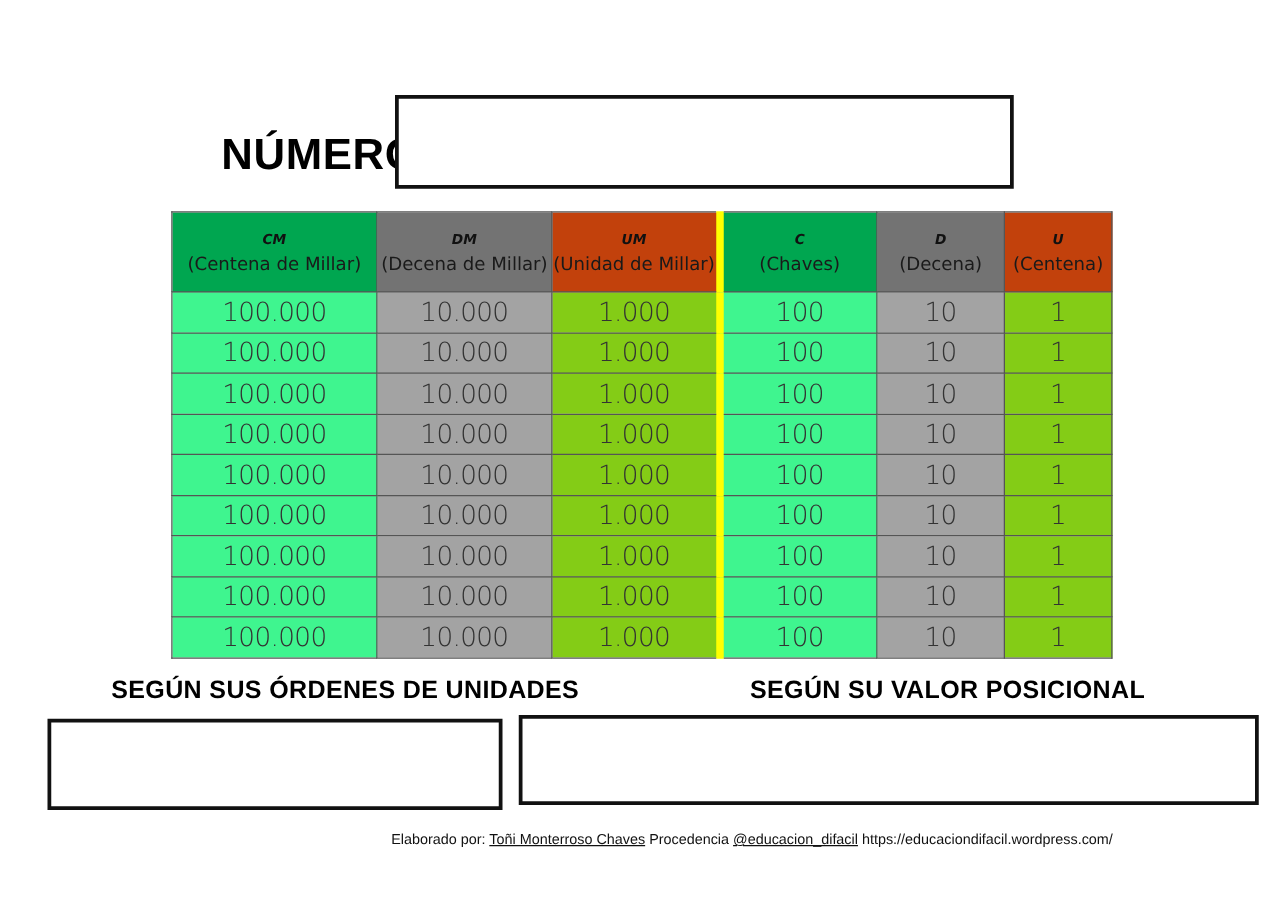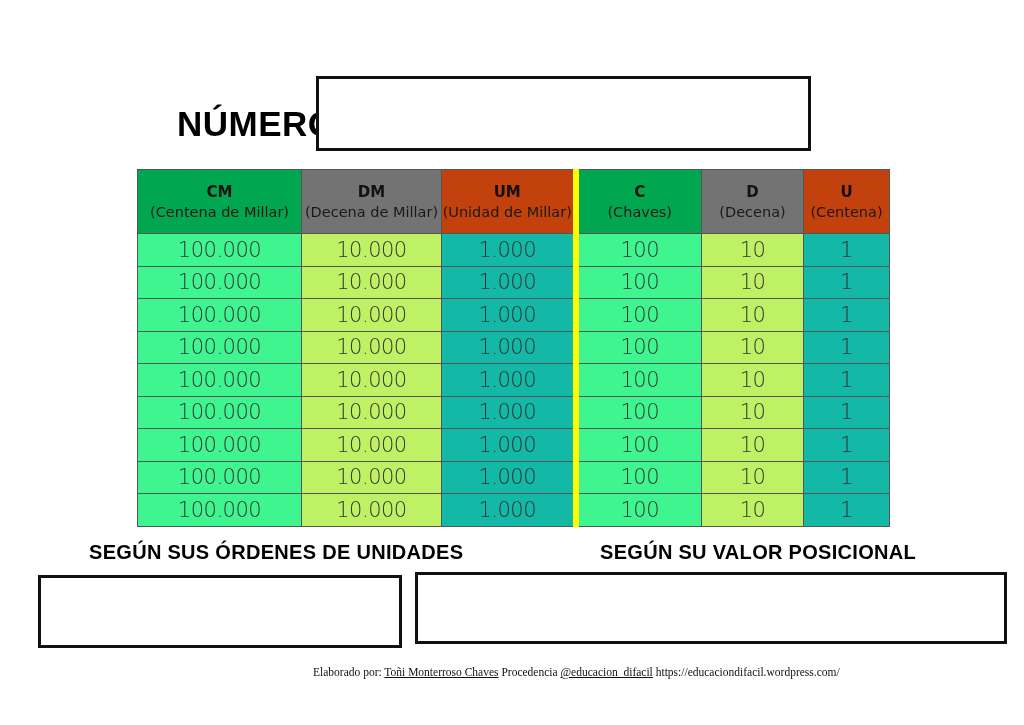--- a/index.html
+++ b/index.html
@@ -10,34 +10,34 @@
                   font-family:"Liberation Sans", sans-serif; letter-spacing:0.5px; }
   .numero-box { position:absolute; left:316px; top:76px; width:489px; height:69px;
                 border:3px solid #111; background:#fff; }
 
   table.place { position:absolute; left:137px; top:169px; border-collapse:collapse;
                 table-layout:fixed; }
   table.place th, table.place td { padding:0; text-align:center; border:1px solid #555;
                 font-family:"DejaVu Sans", sans-serif; }
   table.place th { height:63px; font-weight:normal; font-size:14.5px; line-height:20px;
                    color:#1a1a1a; vertical-align:middle; }
-  table.place th .abbr { display:block; font-weight:bold; font-size:15px; color:#111; }
+  table.place th .abbr { display:block; font-weight:bold; font-size:11px; color:#111;font-style:italic; }
   table.place td { height:31.5px; font-size:21px; font-weight:200; color:#333;
                    letter-spacing:-0.5px;margin-top:40px; }
 
   .hg { background:#00a650; } .hr { background:#737373; } .hb { background:#c2410c; }
-  .cg { background:#3ff58f; } .cr { background:#bef264; } .cb { background:#14b8a6; }
+  .cg { background:#3ff58f; } .cr { background:#a3a3a3; } .cb { background:#84cc16; }
   .sep { border-left:6px solid #ffff00 !important; }
 
   .sec-label { position:absolute; font-family:"Liberation Sans", sans-serif; font-weight:bold;
                font-size:20px; letter-spacing:0.3px; }
   .box { position:absolute; border:3px solid #111; background:#fff; }
 
   .footer { position:absolute; left:313px; top:666px; font-size:11.5px;
-            font-family:Liberation Serif, serif; color:#111; white-space:nowrap; }
+            font-family:Liberation Sans, sans-serif; color:#111; white-space:nowrap; }
   .footer .u { text-decoration:underline; }
 </style>
 </head>
 <body>
 
 <div class="numero-label">NÚMERO</div>
 <div class="numero-box"></div>
 
 <table class="place">
   <colgroup>

